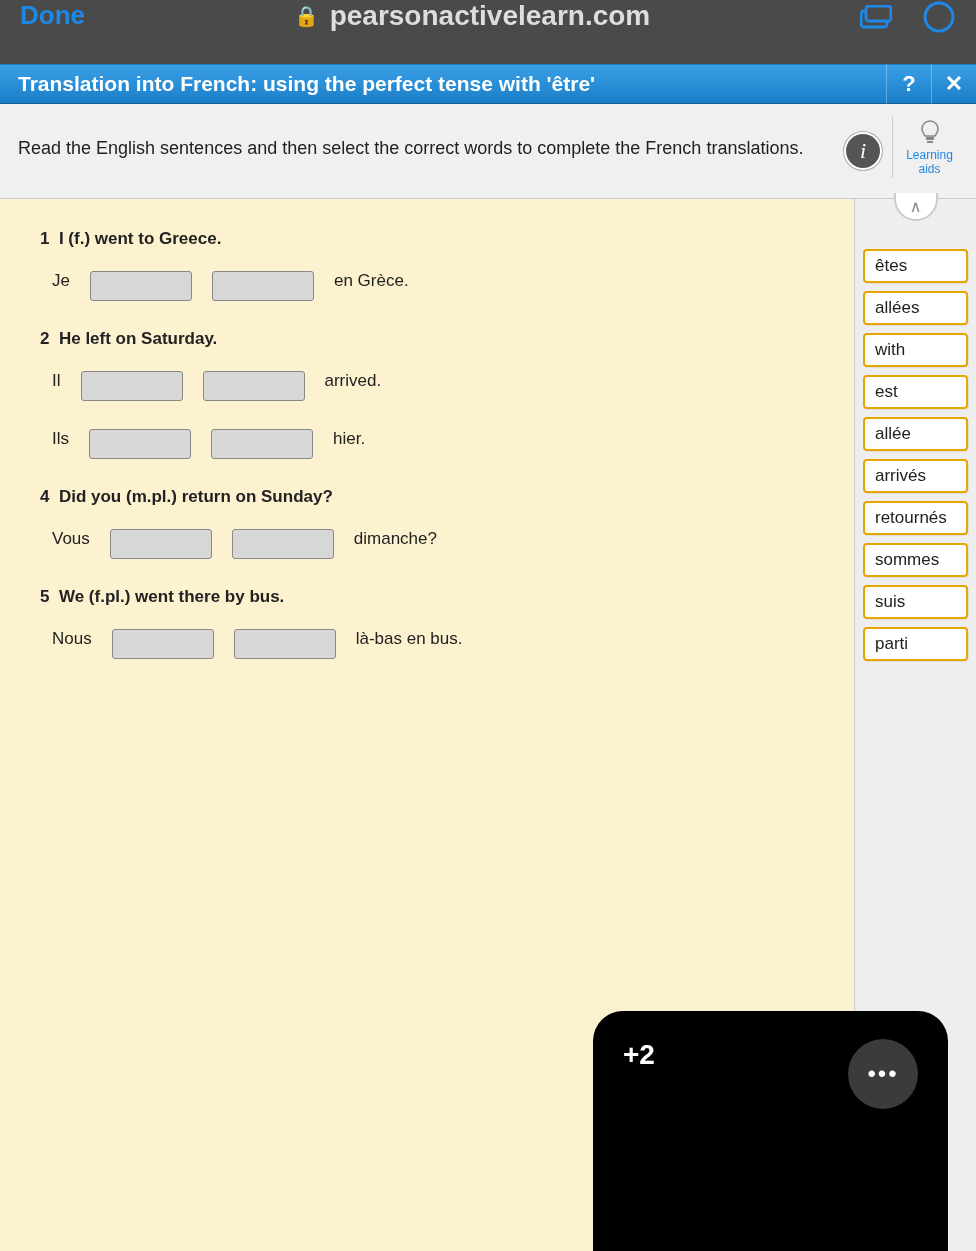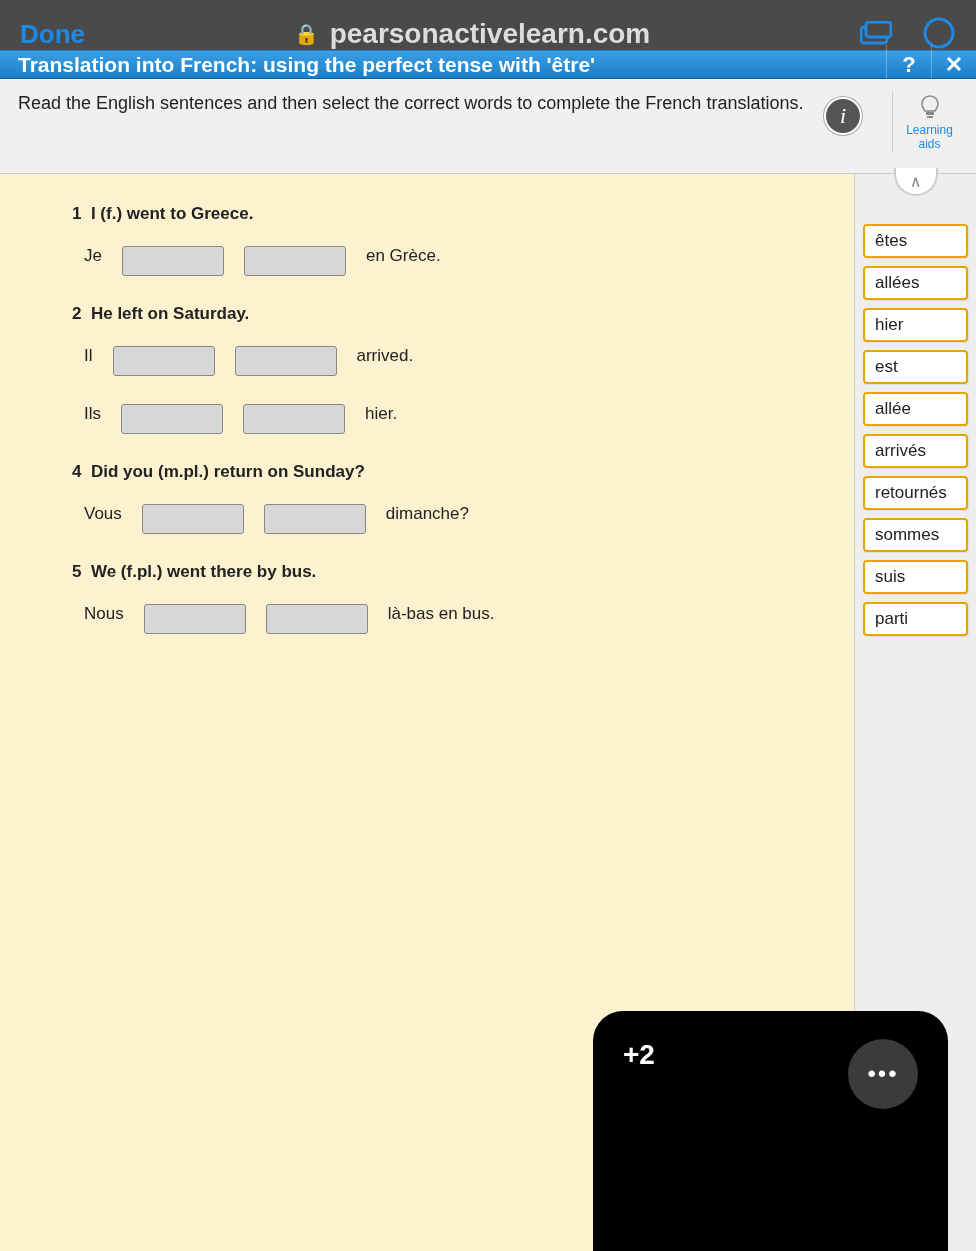--- a/index.html
+++ b/index.html
@@ -6,23 +6,23 @@
   body {
     font-family: -apple-system, BlinkMacSystemFont, "Segoe UI", Arial, sans-serif;
     background: #fff;
     width: 976px;
     height: 1251px;
     overflow: hidden;
     position: relative;
   }
   .top-bar {
     background: #4a4a4a;
-    height: 50px;
-    display: flex;
-    align-items: flex-end;
+    height: 64px;
+    display: flex;
+    align-items: flex-start;
     padding: 0 20px;
     gap: 30px;
     color: #fff;
   }
   .done-link {
     color: #1e88e5;
     font-size: 26px;
     font-weight: 600;
   }
   .url-area {
@@ -45,21 +45,21 @@
   }
   .top-icons .tabs-icon, .top-icons .circle-icon {
     color: #1e88e5;
   }
   .tabs-icon svg, .circle-icon svg { display:block; }
   .title-bar {
     background: linear-gradient(#3a9fe6, #1a7fc8);
     color: #fff;
     display: flex;
     align-items: center;
-    height: 29px;
+    height: 40px;
     padding-left: 18px;
     font-size: 21px;
     font-weight: 600;
     border-top: 1px solid #1a7fc8;
     border-bottom: 1px solid #0d5c96;
   }
   .title-bar .title-text { flex: 1; }
   .title-bar .title-btn {
     width: 45px;
     height: 40px;
@@ -72,23 +72,22 @@
     font-size: 22px;
     cursor: pointer;
   }
   .instruction-bar {
     background: #f0f0f0;
     border-bottom: 1px solid #ccc;
     padding: 12px 18px 20px 18px;
     font-size: 18px;
     color: #222;
     display: flex;
-    align-items: flex-start;
+    align-items: center;
     position: relative;
-    gap: 20px;
   }
   .instruction-text { flex: 1; padding-top: 2px; }
   .info-icon {
     width: 34px; height: 34px; border-radius: 50%;
     background: #555;
     color: #fff;
     font-style: italic;
     font-family: Georgia, serif;
     font-size: 22px;
     display:flex; align-items:center; justify-content:center;
@@ -116,21 +115,20 @@
   .exercise-area {
     flex: 1;
     background: #fdf2d0;
     padding: 30px 40px;
     font-size: 17px;
     color: #222;
     position: relative;
   }
   .question {
     margin-bottom: 28px;
-    margin-left: 32px;
   }
   .q-prompt {
     font-weight: 700;
     margin-bottom: 22px;
   }
   .q-line {
     display: flex;
     align-items: flex-start;
     gap: 20px;
     padding-left: 12px;
@@ -324,21 +322,21 @@
 
   </div>
 
   <div class="word-bank">
     <div class="collapse-tab">
       <span>∧</span>
     </div>
     <div class="word-list">
       <div class="word-chip">êtes</div>
       <div class="word-chip">allées</div>
-      <div class="word-chip">hier</div>
+      <div class="word-chip">with</div>
       <div class="word-chip">est</div>
       <div class="word-chip">allée</div>
       <div class="word-chip">arrivés</div>
       <div class="word-chip">retournés</div>
       <div class="word-chip">sommes</div>
       <div class="word-chip">suis</div>
       <div class="word-chip">parti</div>
     </div>
   </div>
 

